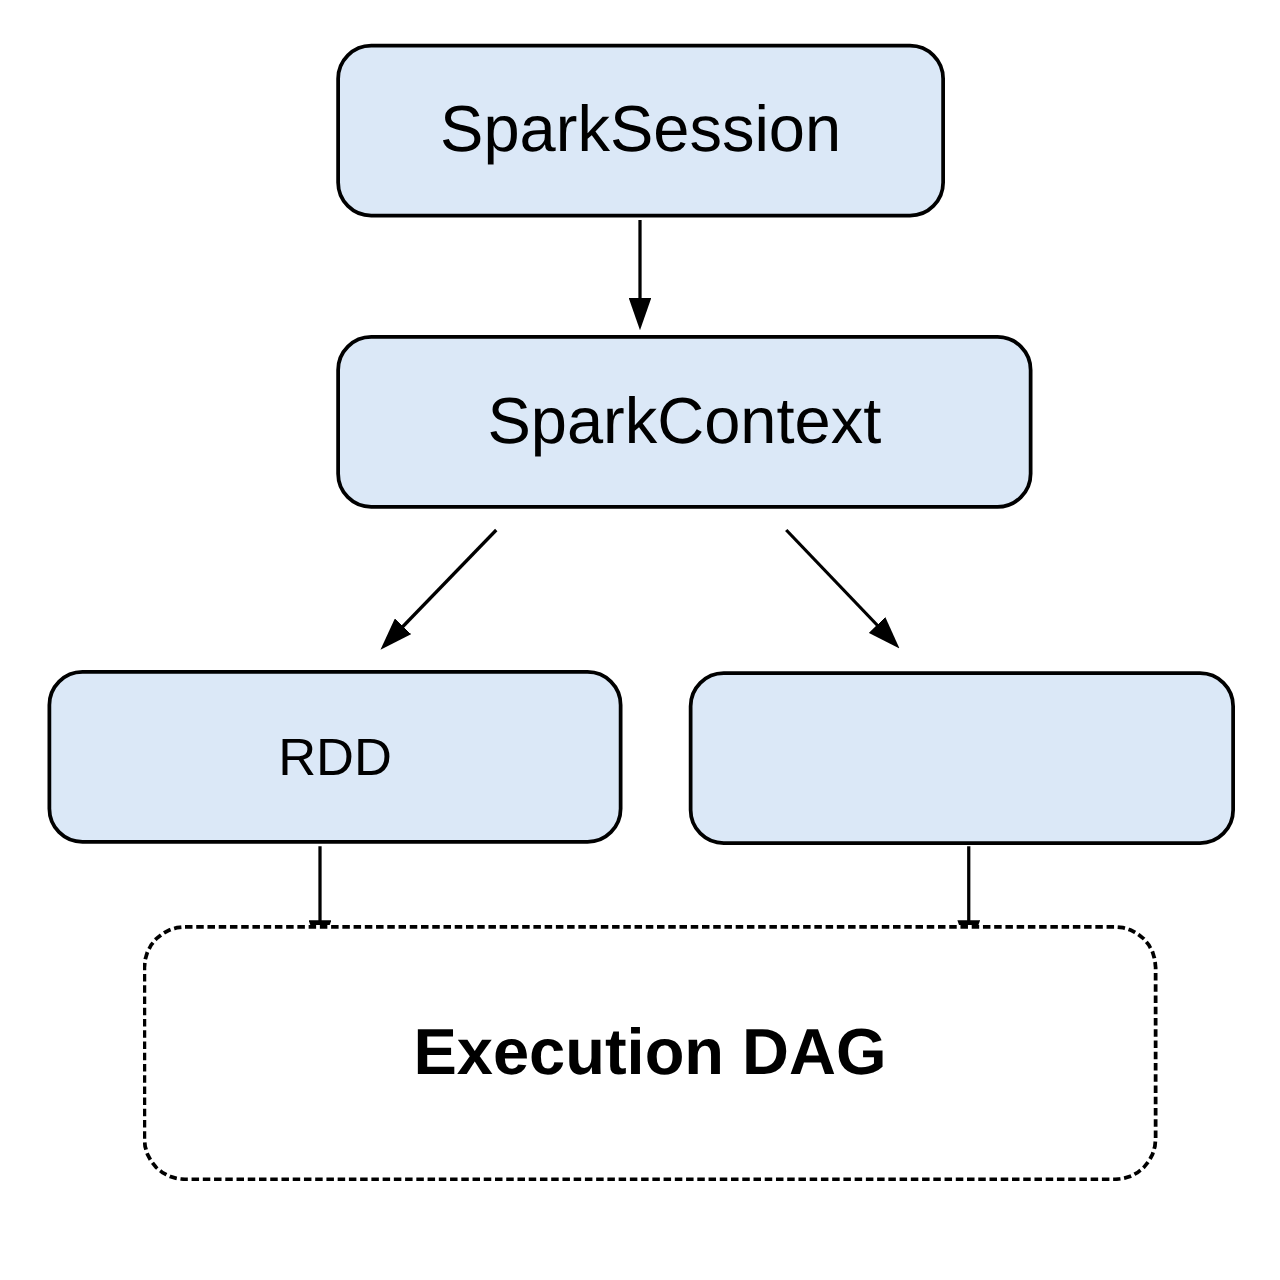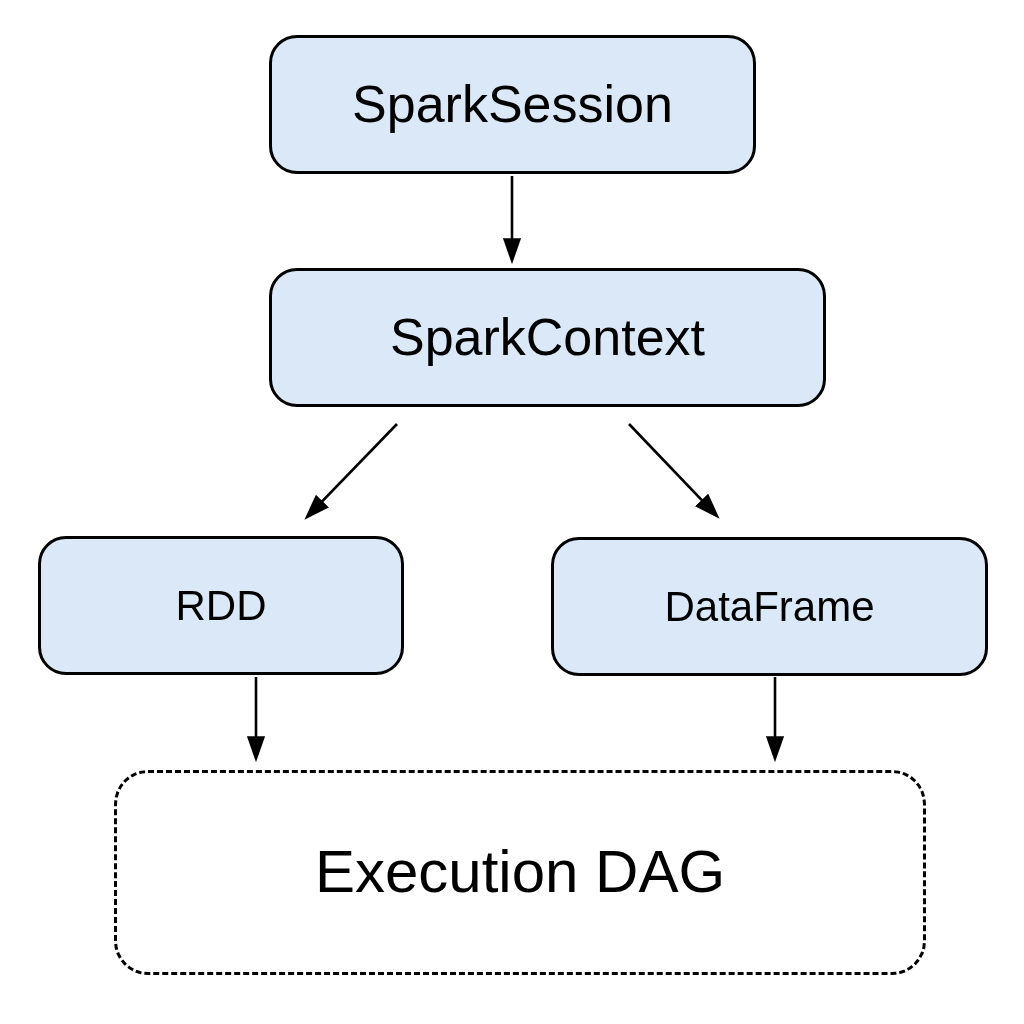--- a/index.html
+++ b/index.html
@@ -34,28 +34,29 @@
     border-radius: 28px;
     display: flex;
     flex-direction: column;
     align-items: center;
     justify-content: center;
     text-align: center;
     line-height: 1.18;
   }
   .node-spark-session   { left: 269px; top: 35px;  width: 487px; height: 139px; font-size: 52px; }
   .node-spark-context   { left: 269px; top: 268px; width: 557px; height: 139px; font-size: 52px; }
-  .node-rdd             { left: 38px;  top: 536px; width: 366px; height: 139px; font-size: 42px; }
+  .node-rdd             { left: 38px;  top: 536px; width: 460px; height: 139px; font-size: 42px; }
   .node-dataframe       { left: 551px; top: 537px; width: 437px; height: 139px; font-size: 42px; }
   .node-execution-dag   {
-    left: 114px; top: 770px; width: 812px; height: 205px;
-    font-size: 60px;
+    left: 114px; top: 740px; width: 812px; height: 205px;
+    font-size: 52px;
     background: var(--dag-fill, #ffffff);
     border: 3.5px dashed var(--node-border, #000000);
     border-radius: 34px;
+    font-weight: bold;
   }
 </style>
 </head>
 <body>
 
 <div class="canvas">
 
   <svg class="edges" width="1024" height="1024" viewBox="0 0 1024 1024" aria-hidden="true">
     <defs>
       <marker id="arrowhead" viewBox="0 0 10 7" refX="8" refY="3.5" markerWidth="10" markerHeight="7" orient="auto">
@@ -75,20 +76,19 @@
 
   <div class="node node-spark-context">
     <span>SparkContext</span>
   </div>
 
   <div class="node node-rdd">
     <span>RDD</span>
   </div>
 
   <div class="node node-dataframe">
-    <span>DataFrame</span>
   </div>
 
   <div class="node node-execution-dag">
     <span>Execution DAG</span>
   </div>
 
 </div>
 
 </body></html>

